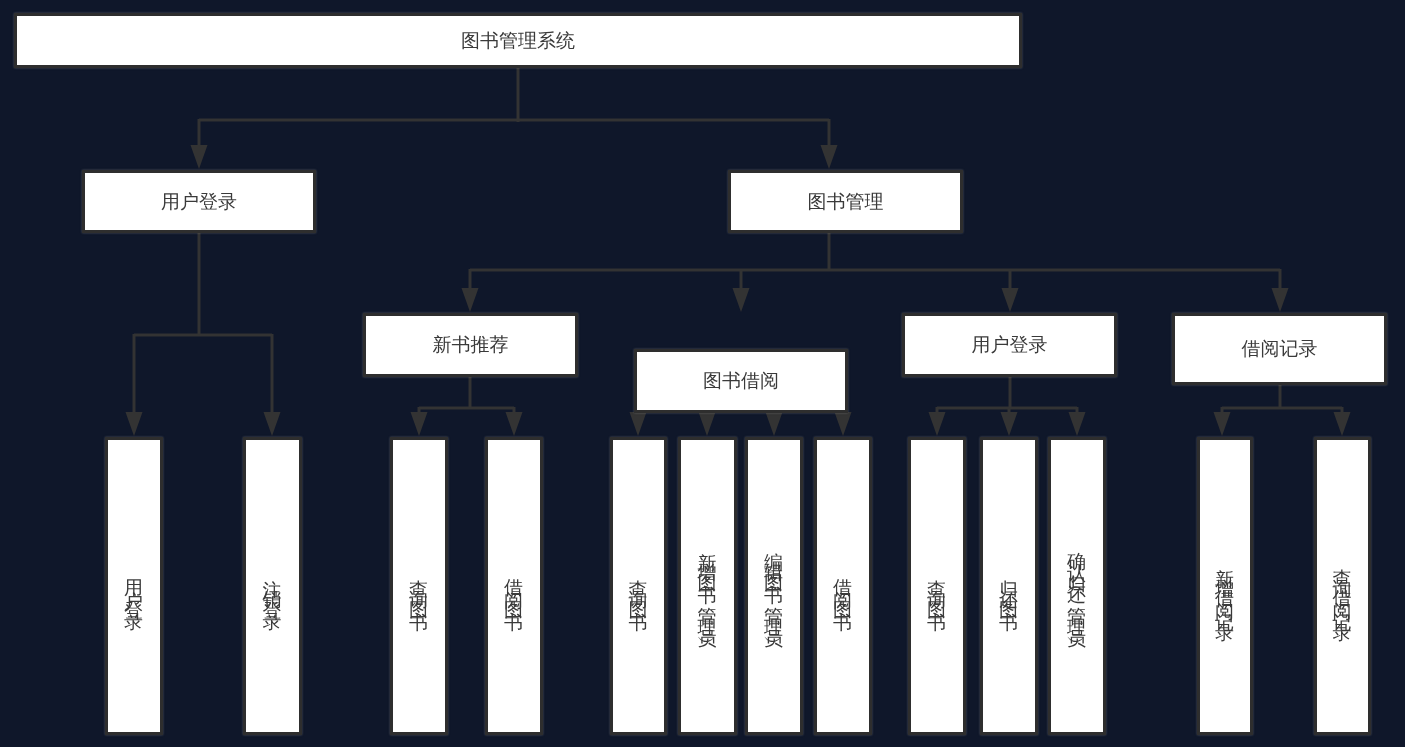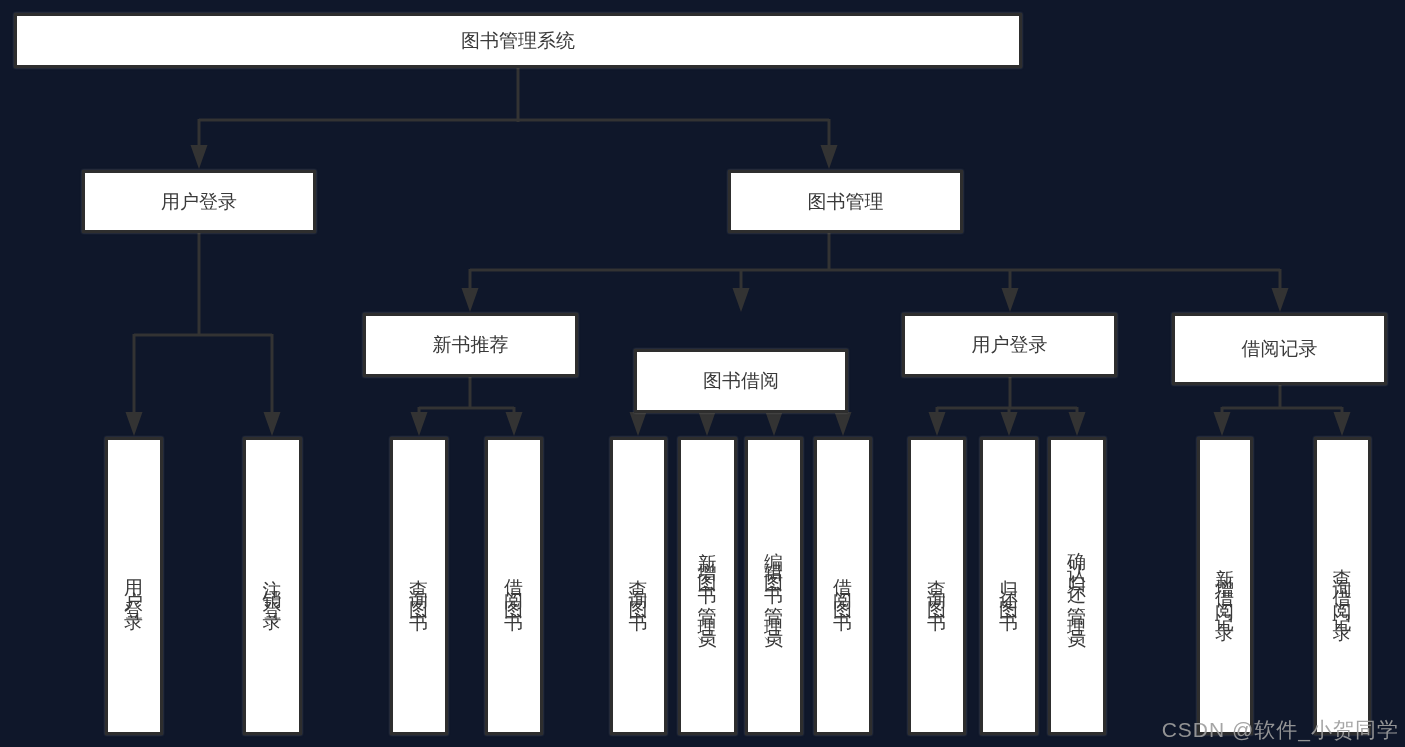--- a/index.html
+++ b/index.html
@@ -122,15 +122,14 @@
   <div class="node leaf" style="left:1048px; top:437px; width:58px; height:298px;">
     <span class="lbl">确认归还（管理员）</span>
   </div>
   <div class="node leaf" style="left:1197px; top:437px; width:56px; height:298px;">
     <span class="lbl">新增借阅记录</span>
   </div>
   <div class="node leaf" style="left:1314px; top:437px; width:57px; height:298px;">
     <span class="lbl">查询借阅记录</span>
   </div>
 
-  <div class="watermark">CSDN @软件_小贺同学</div>
 
 </div>
 
 </body></html>

